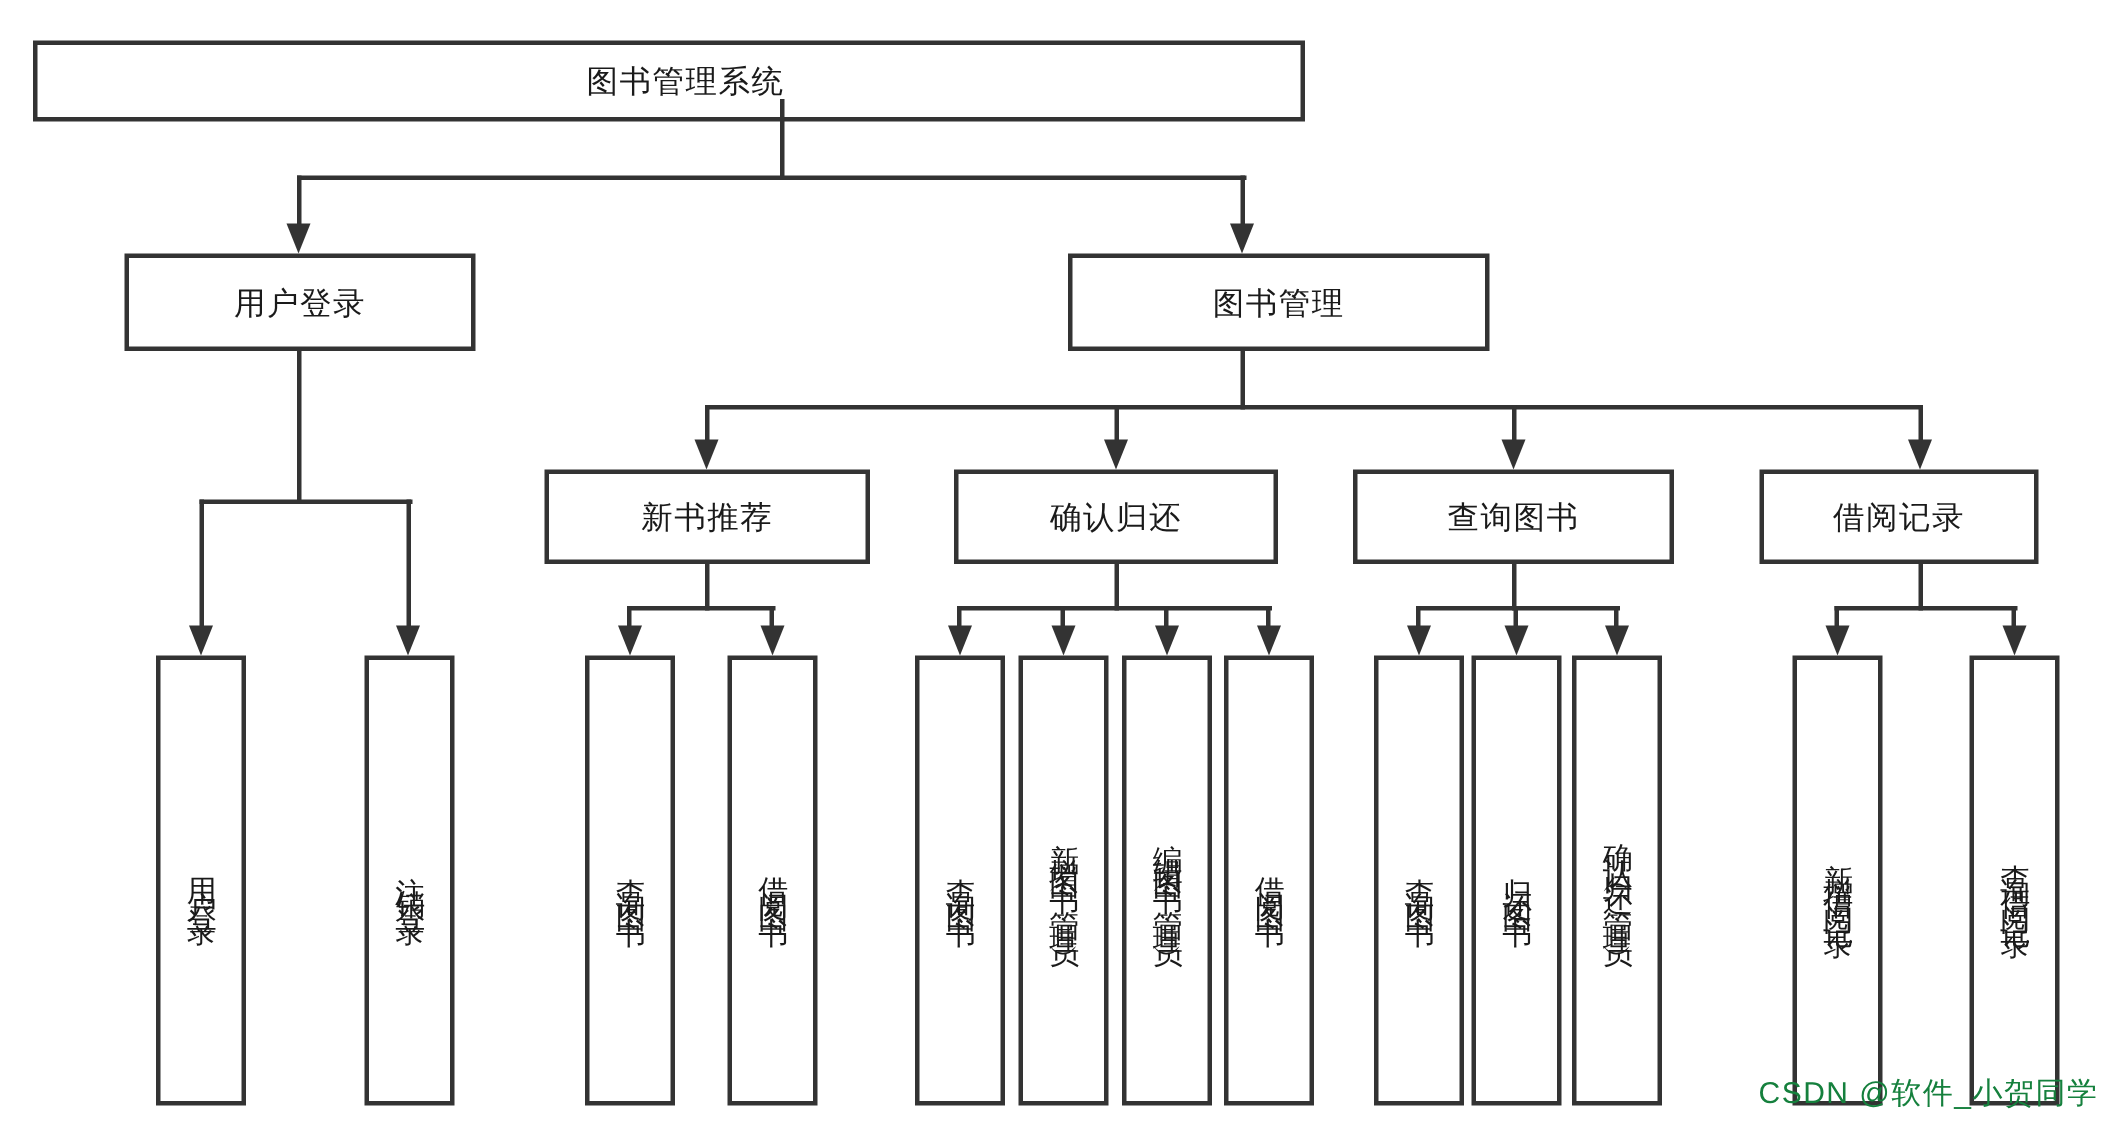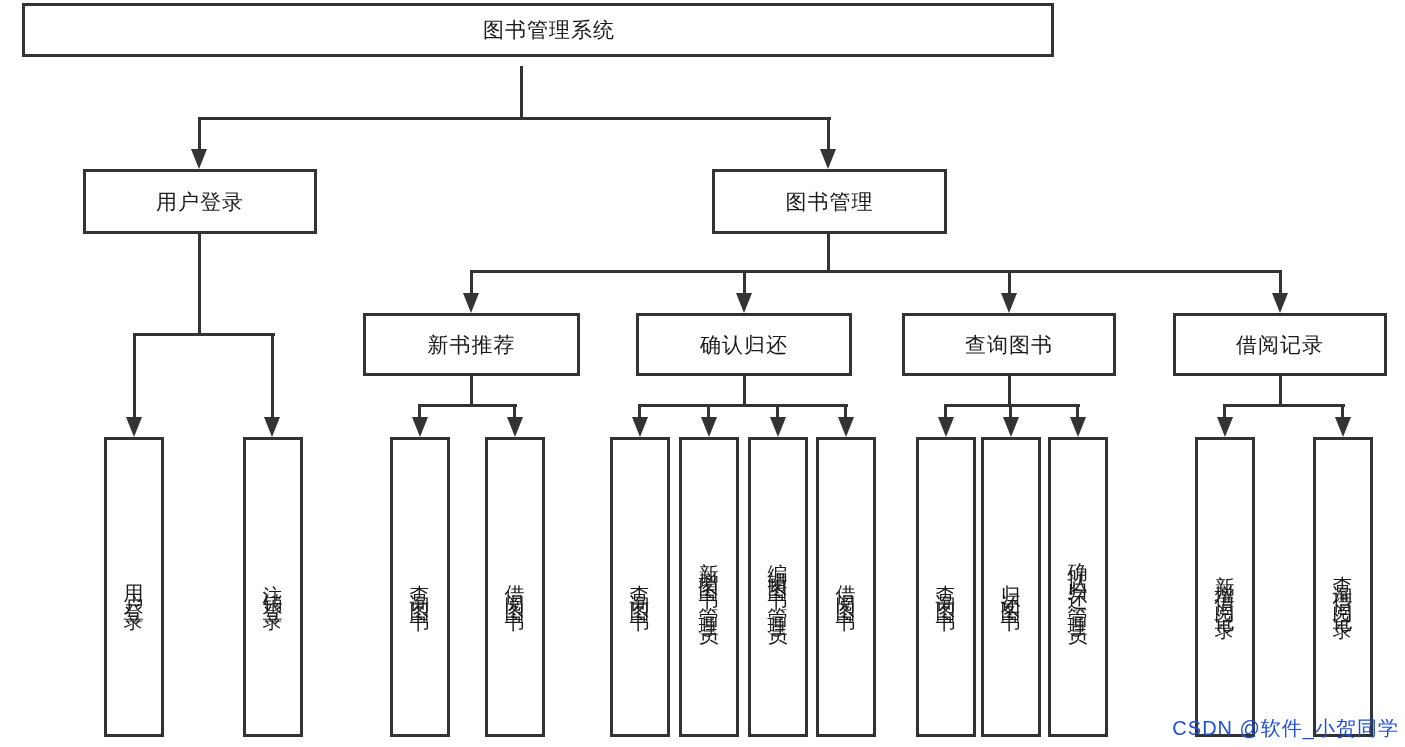--- a/index.html
+++ b/index.html
@@ -18,50 +18,50 @@
     font-size:20px;letter-spacing:9px;line-height:1;white-space:nowrap;
   }
   .vl{position:absolute;width:3px;background:#333333;}
   .hl{position:absolute;height:3px;background:#333333;}
   .ar{
     position:absolute;width:0;height:0;
     border-left:8px solid transparent;border-right:8px solid transparent;
     border-top:20px solid #333333;
   }
   .watermark{
-    position:absolute;right:6px;bottom:5px;font-size:20px;color:#1d4ed8;
+    position:absolute;right:6px;bottom:5px;font-size:20px;color:#15803d;
     letter-spacing:1px;white-space:nowrap;
   }
 </style>
 </head>
 <body>
 
 <div id="canvas">
 
-  <div class="node hnode" style="left:22px;top:3px;width:1032px;height:54px;padding-left:22px;">
+  <div class="node hnode" style="left:22px;top:27px;width:848px;height:54px;padding-left:22px;">
     <span>图书管理系统</span>
   </div>
 
   <div class="node hnode" style="left:83px;top:169px;width:234px;height:65px;">
     <span>用户登录</span>
   </div>
-  <div class="node hnode" style="left:712px;top:169px;width:235px;height:65px;">
+  <div class="node hnode" style="left:712px;top:169px;width:281px;height:65px;">
     <span>图书管理</span>
   </div>
 
   <div class="node hnode" style="left:363px;top:313px;width:217px;height:63px;">
     <span>新书推荐</span>
   </div>
   <div class="node hnode" style="left:636px;top:313px;width:216px;height:63px;">
     <span>确认归还</span>
   </div>
   <div class="node hnode" style="left:902px;top:313px;width:214px;height:63px;">
     <span>查询图书</span>
   </div>
-  <div class="node hnode" style="left:1173px;top:313px;width:214px;height:63px;">
+  <div class="node hnode" style="left:1173px;top:313px;width:186px;height:63px;">
     <span>借阅记录</span>
   </div>
 
   <div class="node leaf" style="left:104px;top:437px;">
     <span class="vtext">用户登录</span>
   </div>
   <div class="node leaf" style="left:243px;top:437px;">
     <span class="vtext">注销登录</span>
   </div>
 

